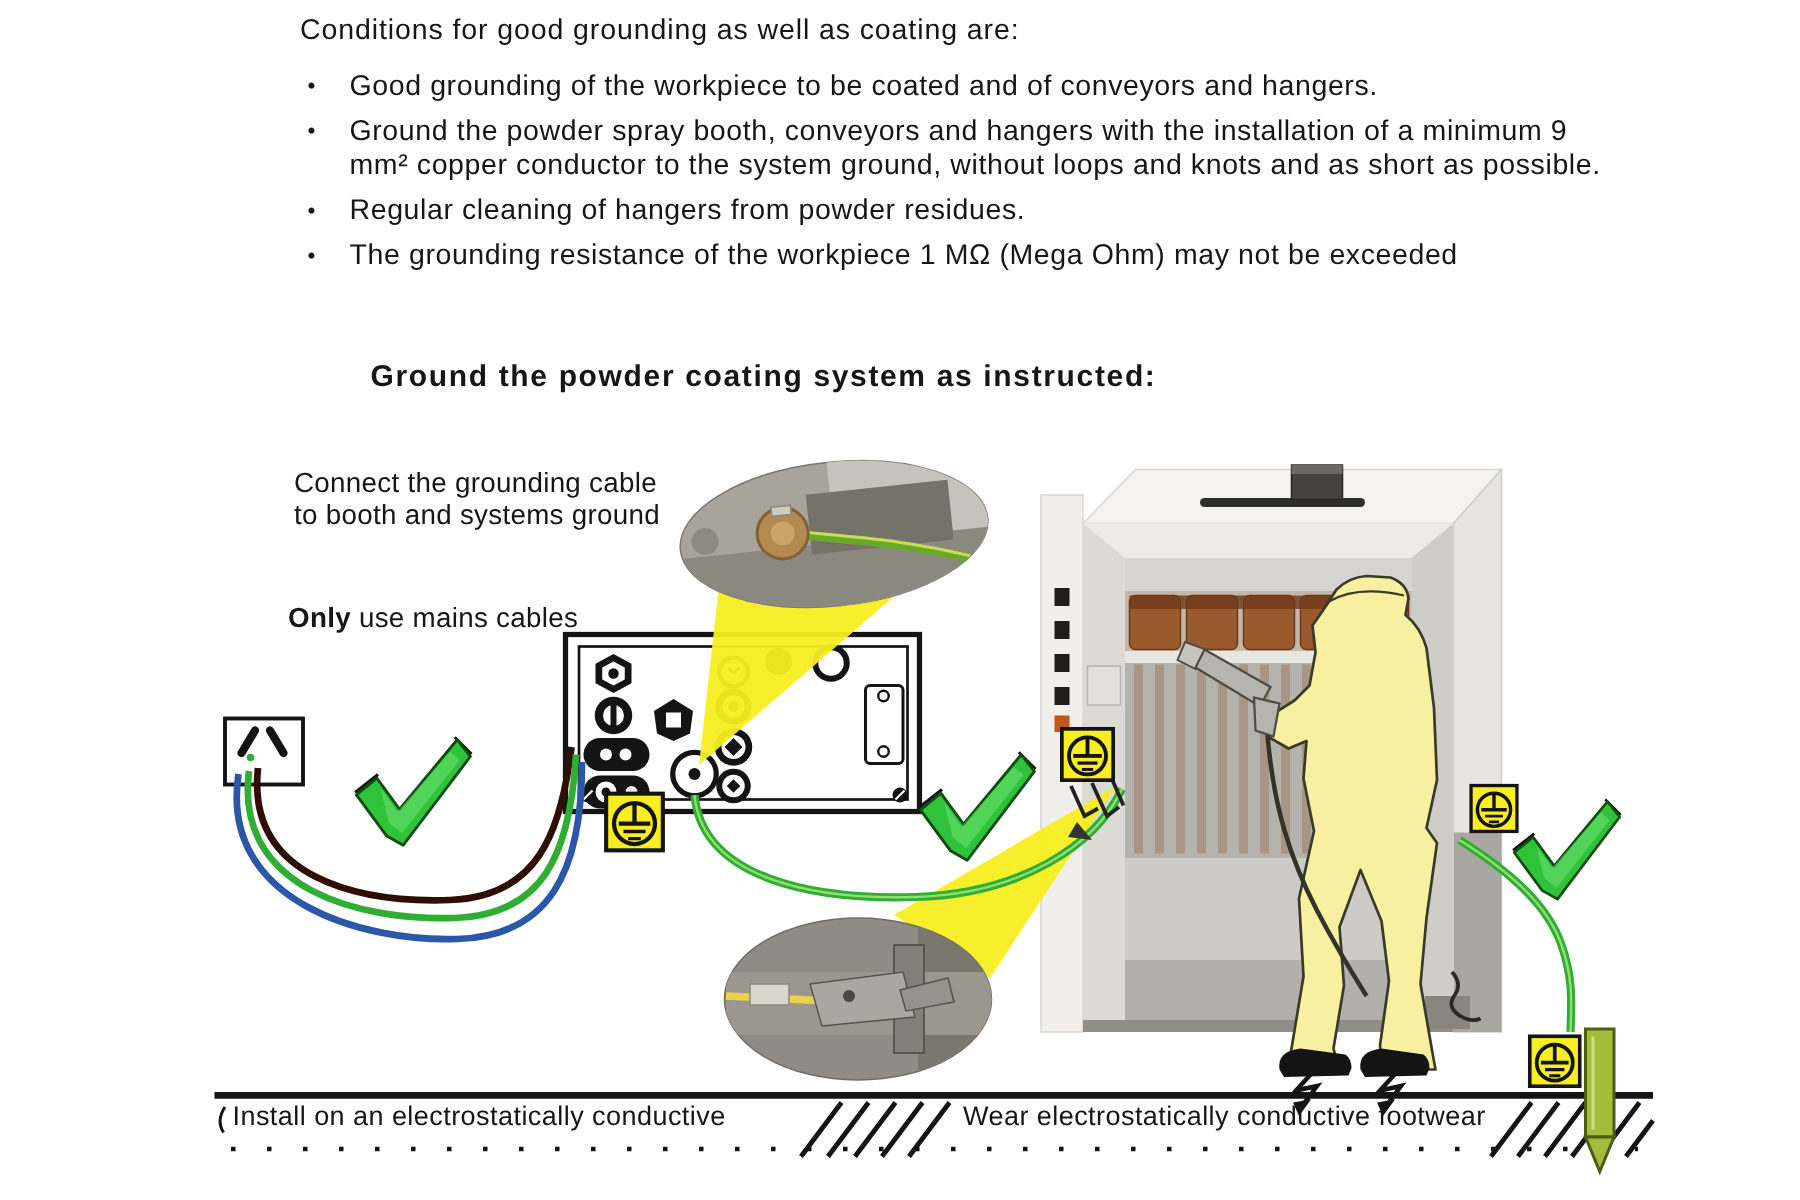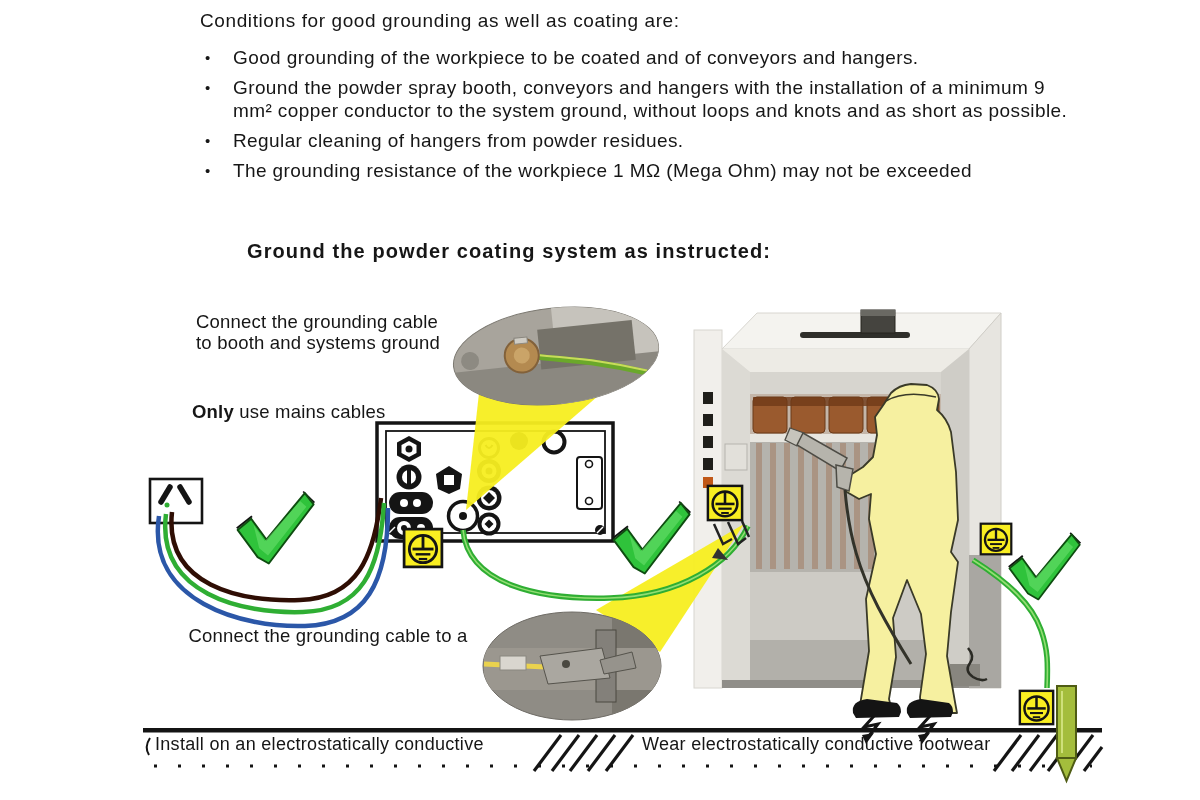--- a/index.html
+++ b/index.html
@@ -311,19 +311,18 @@
   <div class="abs lbl lbl-booth-ground">
     <div>Connect the grounding cable</div>
     <div>to booth and systems ground</div>
   </div>
 
   <div class="abs lbl lbl-mains">
     <div><b>Only</b><span> use mains cables</span></div>
   </div>
 
   <div class="abs lbl lbl-blank-metal">
-    <div>Connect the grounding cable to a</div>
   </div>
 
   <div class="abs floor-text floor-left">Install on an electrostatically conductive</div>
   <div class="abs floor-text floor-right">Wear electrostatically conductive footwear</div>
 
 </div>
 
 </body></html>

